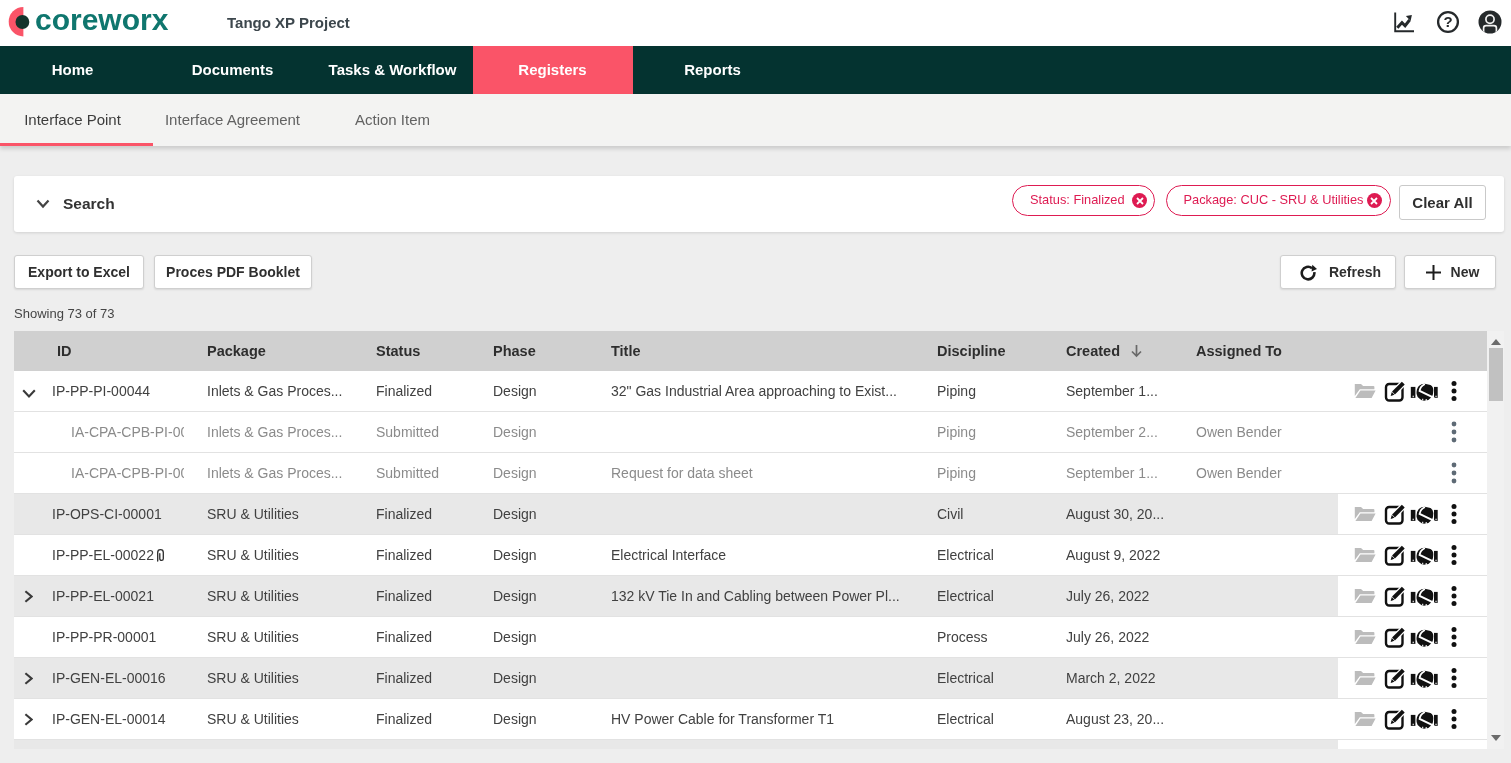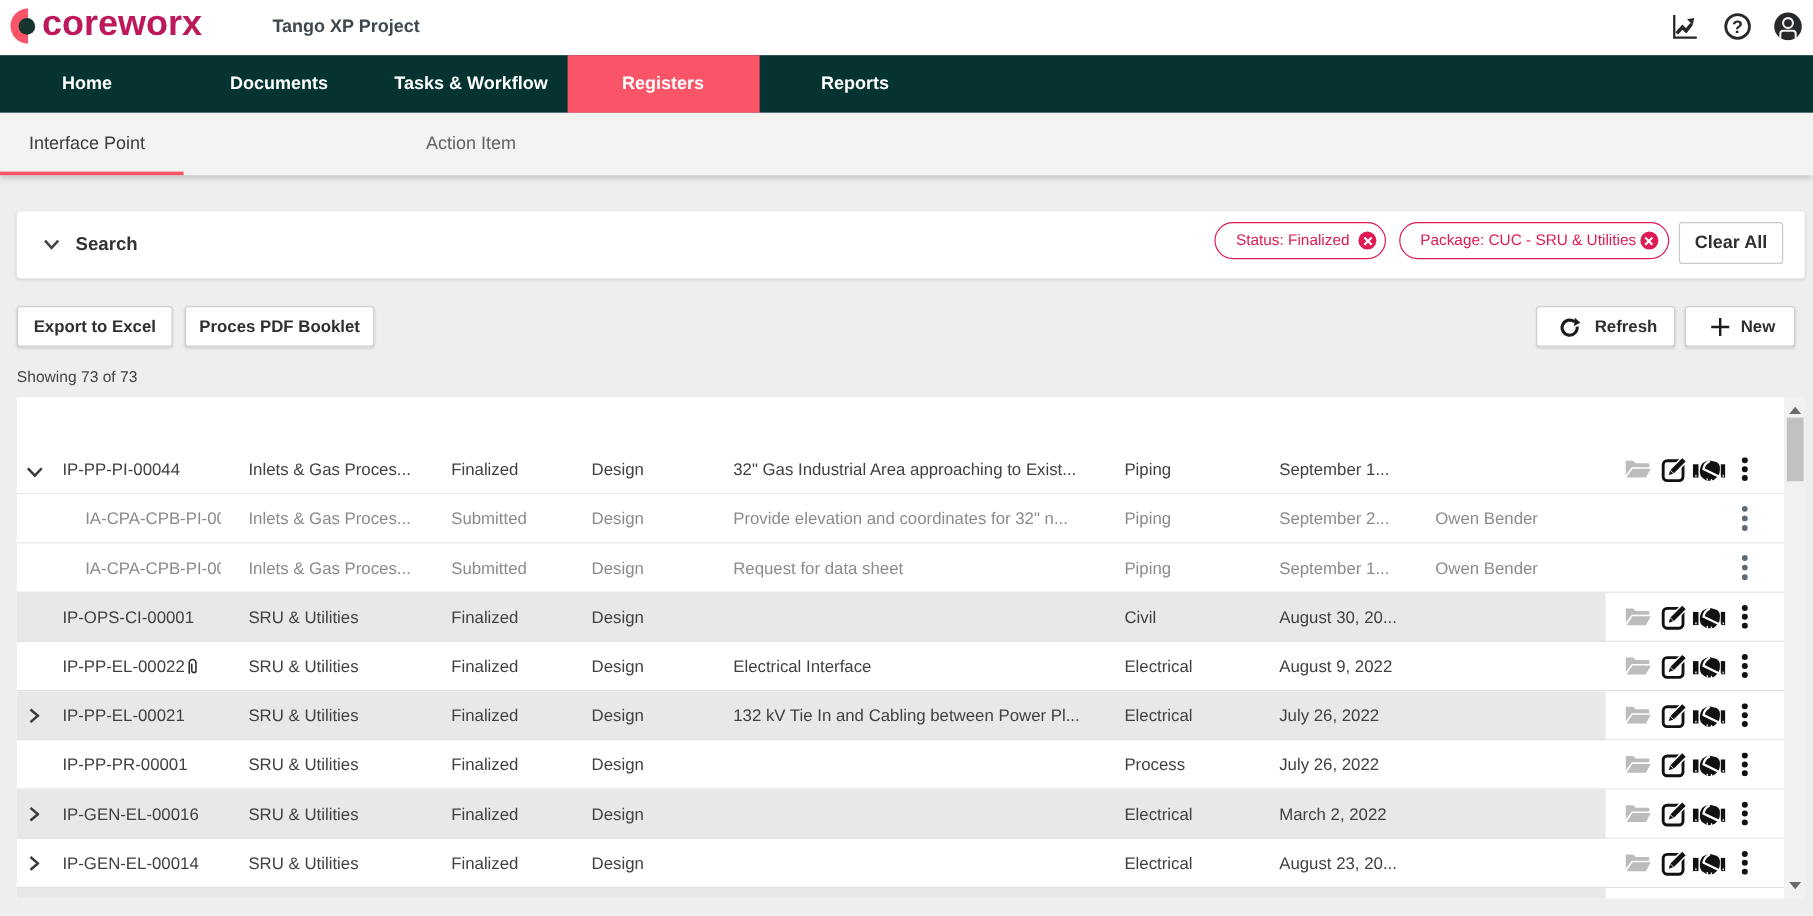--- a/index.html
+++ b/index.html
@@ -2,21 +2,21 @@
 <html><head>
 <meta charset="utf-8">
 <style>
   * { margin:0; padding:0; box-sizing:border-box; }
   html,body { width:1511px; height:763px; overflow:hidden; background:#eeeeee;
     font-family:"Liberation Sans", sans-serif; }
   .abs { position:absolute; }
   
   #topbar { position:absolute; left:0; top:0; width:1511px; height:46px; background:#ffffff; }
   #logotext { position:absolute; left:35px; top:3px; font-size:30px; font-weight:bold;
-    color:#be185d; letter-spacing:0px; }
+    color:#0f766e; letter-spacing:0px; }
   #apptitle { position:absolute; left:227px; top:0; height:46px; line-height:46px;
     font-size:15px; font-weight:bold; color:#3d474d; }
   
   #nav { position:absolute; left:0; top:46px; width:1511px; height:48px; background:#043330; }
   .navitem { position:absolute; top:0; width:160px; height:48px; line-height:48px;
     text-align:center; color:#fff; font-size:15px; font-weight:bold; }
   .navactive { background:#fa5468; }
   
   #subnav { position:absolute; left:0; top:94px; width:1511px; height:52px; background:#f3f3f2;
     box-shadow:0 3px 4px rgba(0,0,0,0.14); z-index:5; }
@@ -102,20 +102,21 @@
 <div id="nav">
   <div class="navitem" style="left:-7.5px">Home</div>
   <div class="navitem" style="left:152.5px">Documents</div>
   <div class="navitem" style="left:312.5px">Tasks &amp; Workflow</div>
   <div class="navitem navactive" style="left:472.5px">Registers</div>
   <div class="navitem" style="left:632.5px">Reports</div>
 </div>
 
 <div id="subnav">
   <div class="tab tabactive" style="left:-7.5px">Interface Point</div>
+  <div class="tab" style="left:152.5px">Interface Agreement</div>
   <div class="tab" style="left:312.5px">Action Item</div>
 </div>
 
 <div id="card">
   <svg class="abs" style="left:22px;top:23px" width="14" height="10" viewBox="0 0 14 10">
     <path d="M1.5 1.5 L7 7.5 L12.5 1.5" stroke="#444" stroke-width="2.2" fill="none"></path>
   </svg>
   <div id="searchlbl">Search</div>
 
   <div class="chip" style="left:998px;width:143px">Status: Finalized
@@ -147,20 +148,33 @@
 <div class="btn" style="left:1404px;width:92px">
   <svg class="abs" style="left:20px;top:8px" width="17" height="17" viewBox="0 0 17 17">
     <path d="M8.5 1 V16 M1 8.5 H16" stroke="#1c1c1c" stroke-width="2" fill="none"></path>
   </svg>
   <span style="margin-left:30px">New</span>
 </div>
 
 <div id="showing">Showing 73 of 73</div>
 
 <div id="table">
+  <div id="thead">
+    <div class="hc" style="left:43px">ID</div>
+    <div class="hc" style="left:193px">Package</div>
+    <div class="hc" style="left:362px">Status</div>
+    <div class="hc" style="left:479px">Phase</div>
+    <div class="hc" style="left:597px">Title</div>
+    <div class="hc" style="left:923px">Discipline</div>
+    <div class="hc" style="left:1052px">Created</div>
+    <svg class="abs" style="left:1116px;top:13px" width="13" height="14" viewBox="0 0 13 14">
+      <path d="M6.5 1 V11 M2 7.5 L6.5 12 L11 7.5" stroke="#696969" stroke-width="1.7" fill="none"></path>
+    </svg>
+    <div class="hc" style="left:1182px">Assigned To</div>
+  </div>
 
   <div class="row" style="top:40px">
     <svg class="abs" style="left:8px;top:18px" width="14" height="9" viewBox="0 0 14 9">
       <path d="M1.2 1.2 L7 7.4 L12.8 1.2" stroke="#3a3a3a" stroke-width="2.1" fill="none"></path>
     </svg>
     <div class="c" style="left:38px">IP-PP-PI-00044</div>
     <div class="c" style="left:193px">Inlets &amp; Gas Proces...</div>
     <div class="c" style="left:362px">Finalized</div>
     <div class="c" style="left:479px">Design</div>
     <div class="c" style="left:597px">32" Gas Industrial Area approaching to Exist...</div>
@@ -192,21 +206,20 @@
       <circle cx="3" cy="17.4" r="2.5" fill="#111"></circle>
     </svg>
       </div>
   </div>
 
   <div class="row child" style="top:81px">
     <div class="c clip" style="left:57px;width:113px">IA-CPA-CPB-PI-00001</div>
     <div class="c" style="left:193px">Inlets &amp; Gas Proces...</div>
     <div class="c" style="left:362px">Submitted</div>
     <div class="c" style="left:479px">Design</div>
-    <div class="c" style="left:597px">Provide elevation and coordinates for 32" n...</div>
     <div class="c" style="left:923px">Piping</div>
     <div class="c" style="left:1052px">September 2...</div>
     <div class="c" style="left:1182px">Owen Bender</div>
     <svg class="abs" style="left:1437px;top:9px" width="6" height="22" viewBox="0 0 6 22">
       <circle cx="3" cy="3" r="2.4" fill="#5e6a75"></circle>
       <circle cx="3" cy="11" r="2.4" fill="#5e6a75"></circle>
       <circle cx="3" cy="19" r="2.4" fill="#5e6a75"></circle>
     </svg>
   </div>
 
@@ -413,20 +426,21 @@
   </div>
 
   <div class="row" style="top:368px">
     <svg class="abs" style="left:10px;top:14px" width="9" height="13" viewBox="0 0 9 13">
       <path d="M1.4 1.2 L7.6 6.5 L1.4 11.8" stroke="#3a3a3a" stroke-width="2.1" fill="none"></path>
     </svg>
     <div class="c" style="left:38px">IP-GEN-EL-00014</div>
     <div class="c" style="left:193px">SRU &amp; Utilities</div>
     <div class="c" style="left:362px">Finalized</div>
     <div class="c" style="left:479px">Design</div>
+    <div class="c" style="left:597px">HV Power Cable for Transformer T1</div>
     <div class="c" style="left:923px">Electrical</div>
     <div class="c" style="left:1052px">August 23, 20...</div>
     <div class="acts">
         <svg style="left:16px" width="22" height="18" viewBox="0 0 22 18">
       <path d="M0.8 2 h6.2 l2.1 2.1 H19.4 a1 1 0 0 1 1 1 V7.3 H5.8 L0.8 14 Z" fill="#bcbcbc"></path>
       <path d="M6.4 8.6 H21.6 L17.6 16 H1.4 Z" fill="#bcbcbc"></path>
     </svg>
     <svg style="left:46px" width="23" height="23" viewBox="0 0 23 23">
       <rect x="2" y="4.5" width="16.5" height="16.5" rx="3.2" stroke="#111" stroke-width="2.4" fill="none"></rect>
       <path d="M8.2 14.8 L18.2 4.8" stroke="#fff" stroke-width="6.5" fill="none"></path>

